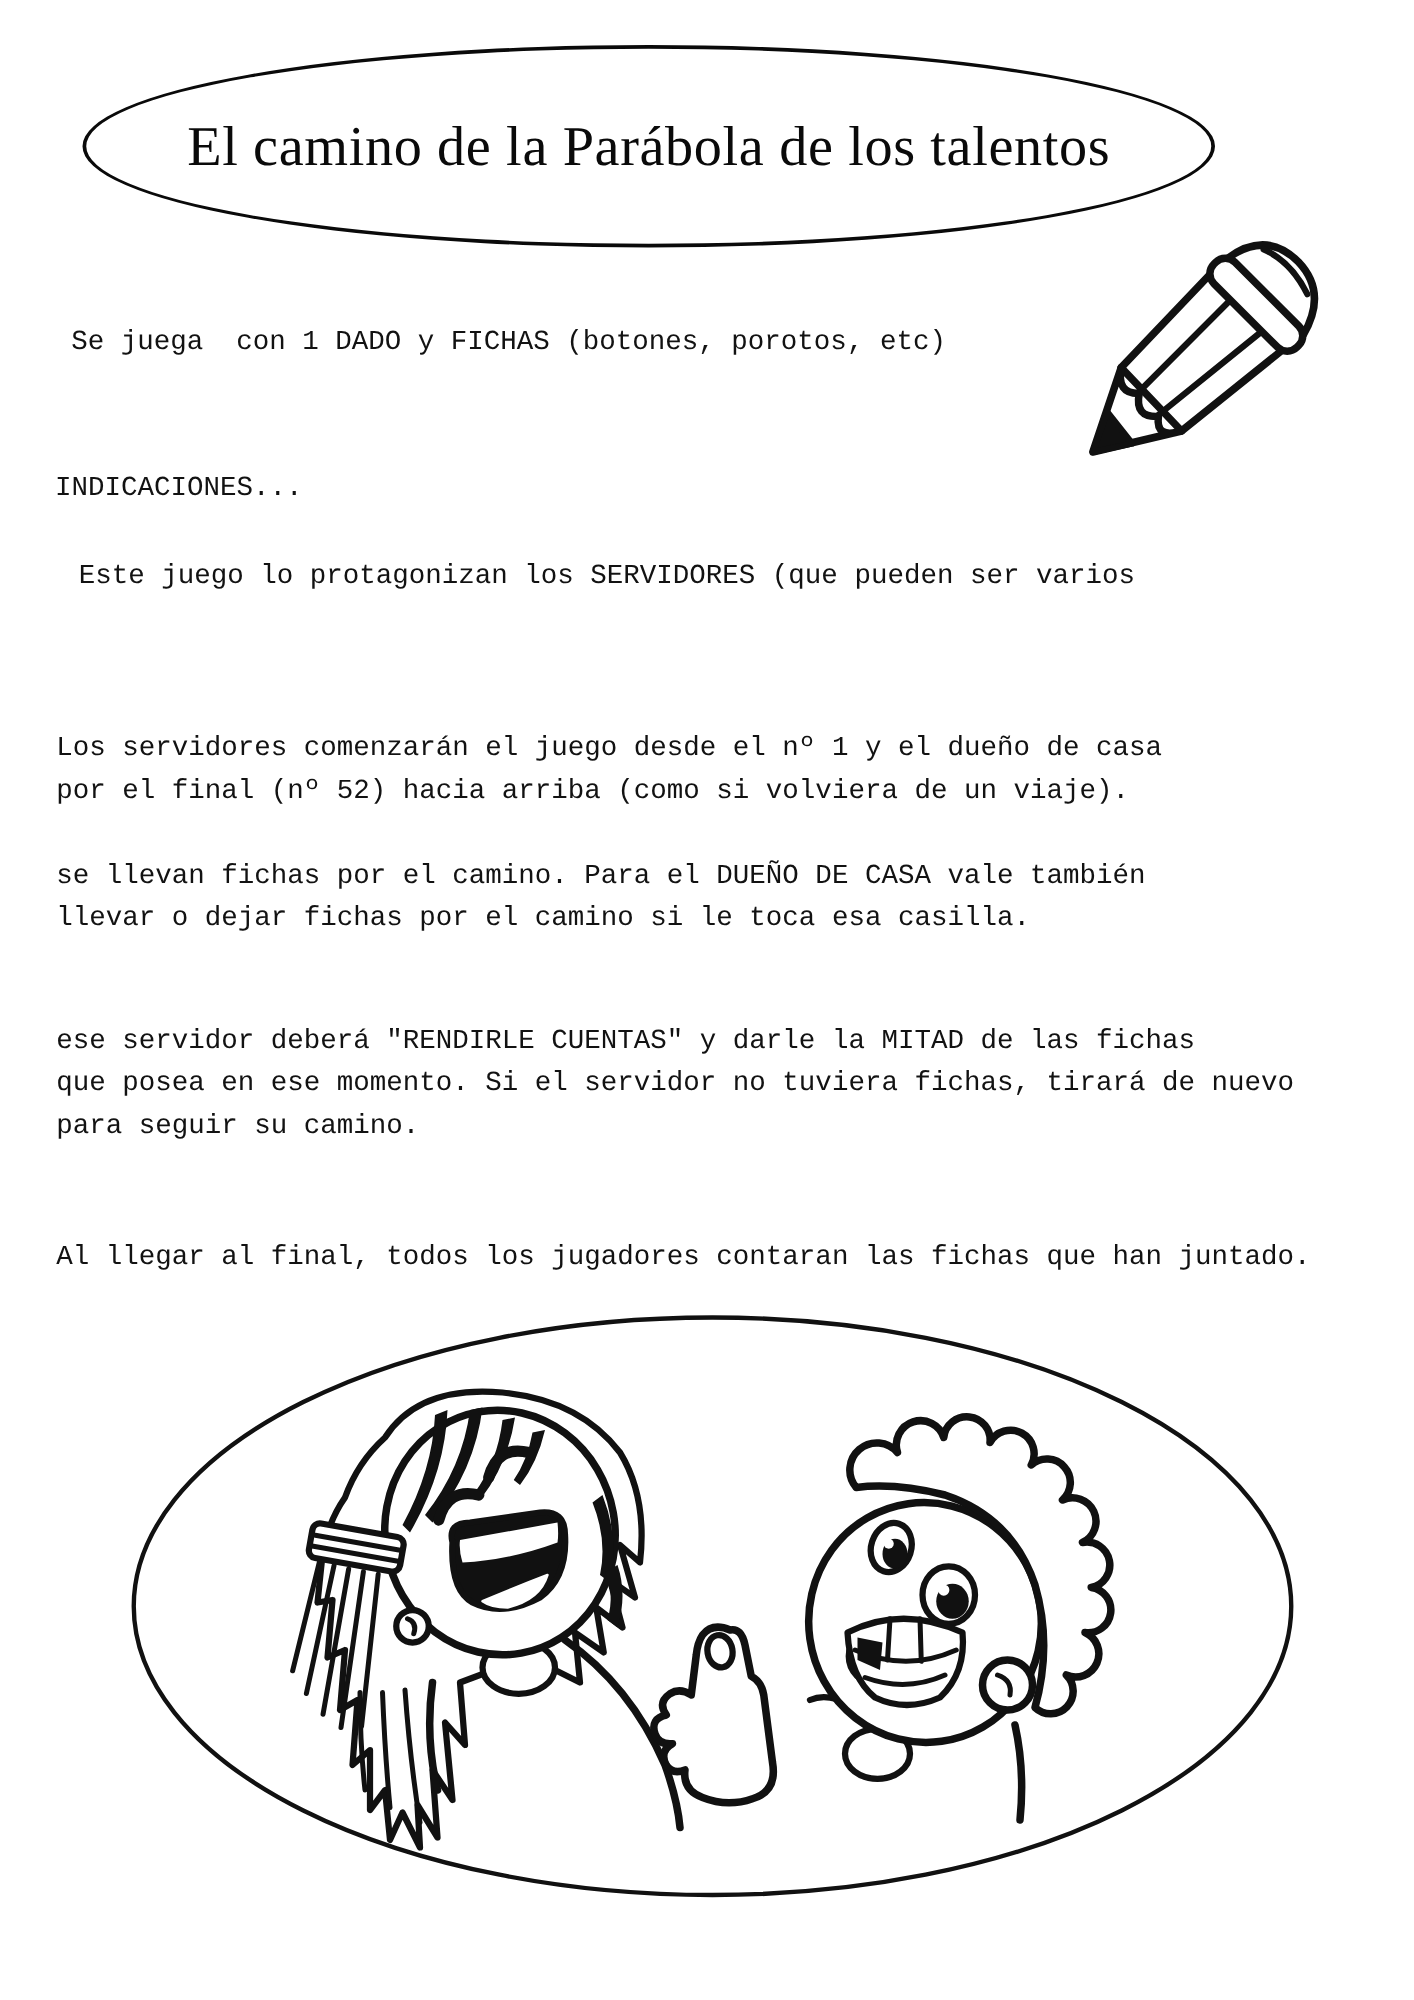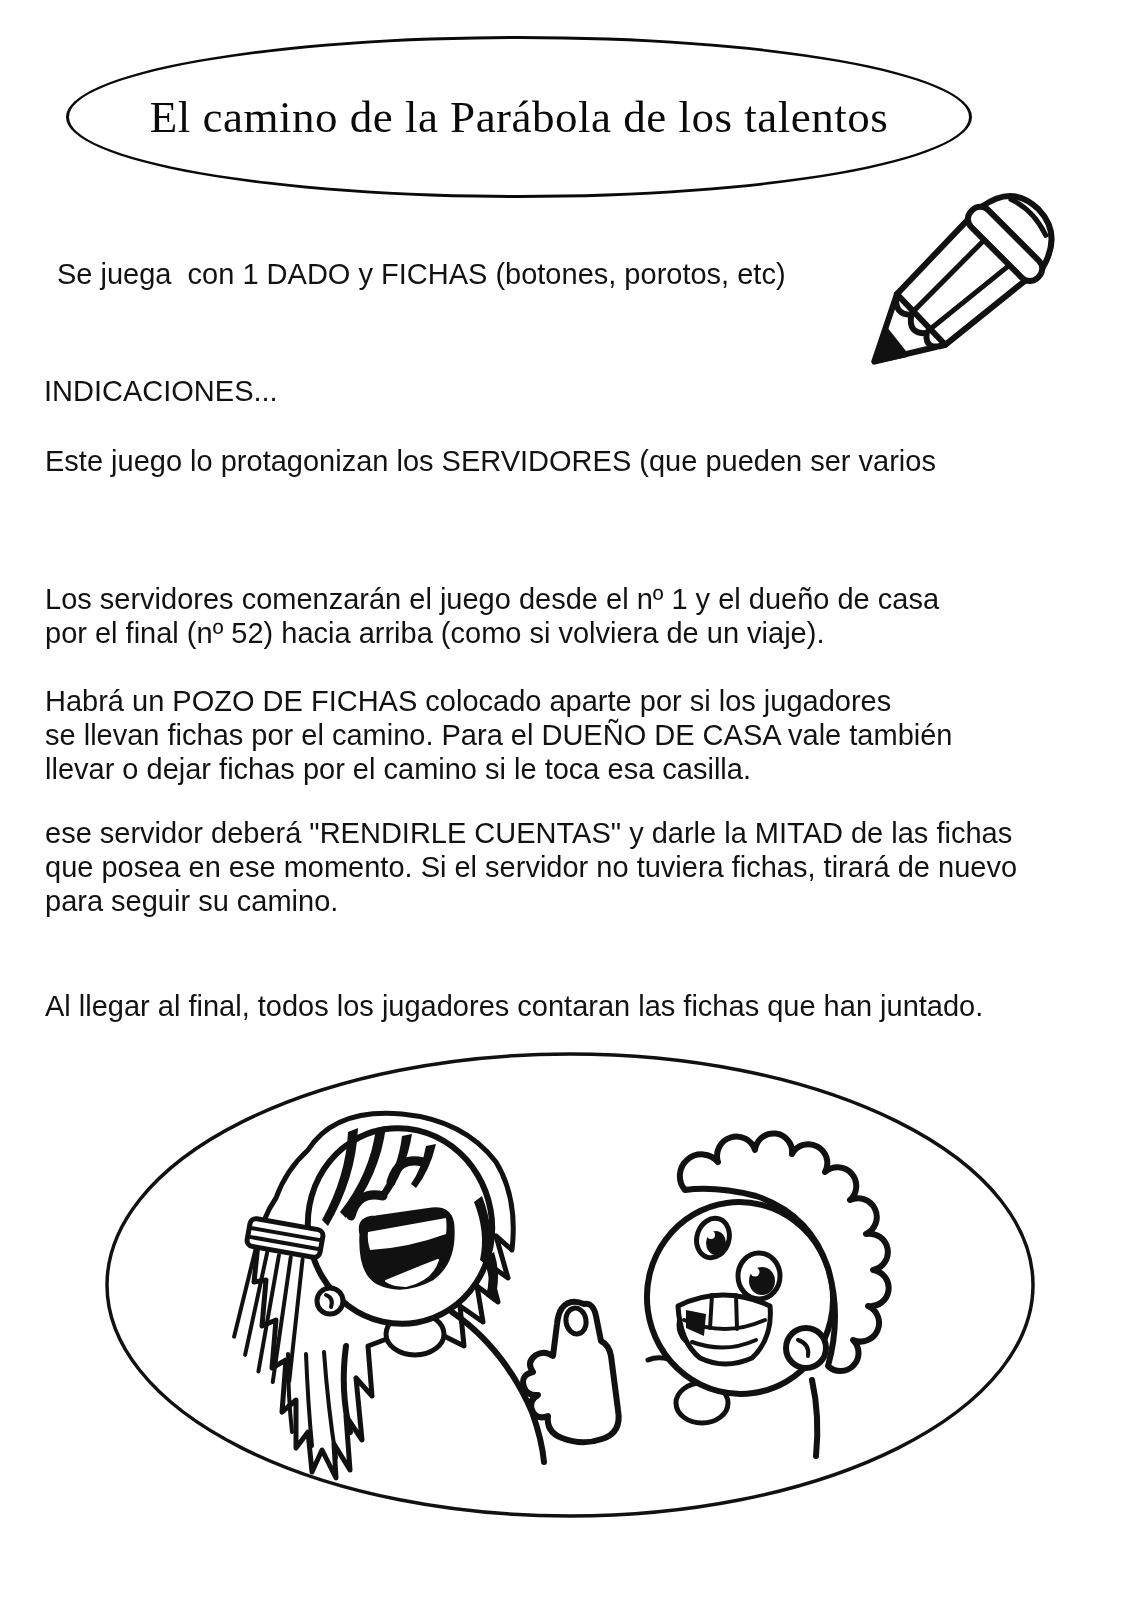--- a/index.html
+++ b/index.html
@@ -21,28 +21,29 @@
     display: flex; align-items: center; justify-content: center;
   }
   .title-text {
     font-family: "Liberation Serif", "DejaVu Serif", serif;
     font-size: 45px;
     color: #0a0a0a;
     letter-spacing: 0.5px;
     white-space: pre;
   }
   .line {
-    font-size: 29px;
+    font-size: 22px;
     line-height: 34px;
     white-space: pre;
+    font-family: Liberation Mono, monospace;
   }
   .materials { position: absolute; left: 57px; top: 257px; }
   .heading   { position: absolute; left: 44px; top: 374px; }
   .para      { position: absolute; left: 45px; }
-  .para-1 { top: 444px; }
+  .para-1 { top: 444px; margin-left: 18px; }
   .para-2 { top: 582px; }
   .para-3 { top: 684px; }
   .para-4 { top: 816px; }
   .para-5 { top: 989px; }
   .pencil-svg { position: absolute; left: 836px; top: 183px; overflow: visible; }
   .kids-svg   { position: absolute; left: 100px; top: 1048px; }
   svg .ink-line { stroke: #111; fill: none; }
 </style>
 </head>
 <body>
@@ -78,21 +79,20 @@
   <div class="para para-1">
     <div class="line">Este juego lo protagonizan los SERVIDORES (que pueden ser varios</div>
   </div>
 
   <div class="para para-2">
     <div class="line">Los servidores comenzarán el juego desde el nº 1 y el dueño de casa</div>
     <div class="line">por el final (nº 52) hacia arriba (como si volviera de un viaje).</div>
   </div>
 
   <div class="para para-3">
-    <div class="line">Habrá un POZO DE FICHAS colocado aparte por si los jugadores</div>
     <div class="line">se llevan fichas por el camino. Para el DUEÑO DE CASA vale también</div>
     <div class="line">llevar o dejar fichas por el camino si le toca esa casilla.</div>
   </div>
 
   <div class="para para-4">
     <div class="line">ese servidor deberá "RENDIRLE CUENTAS" y darle la MITAD de las fichas</div>
     <div class="line">que posea en ese momento. Si el servidor no tuviera fichas, tirará de nuevo</div>
     <div class="line">para seguir su camino.</div>
   </div>
 

